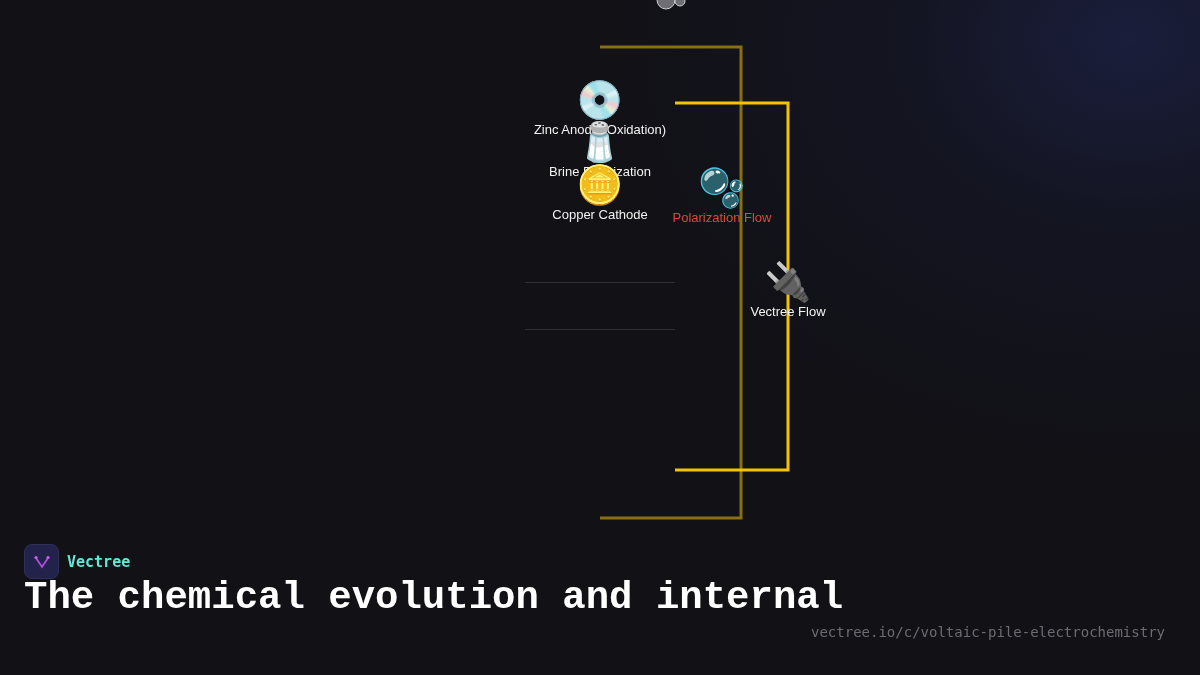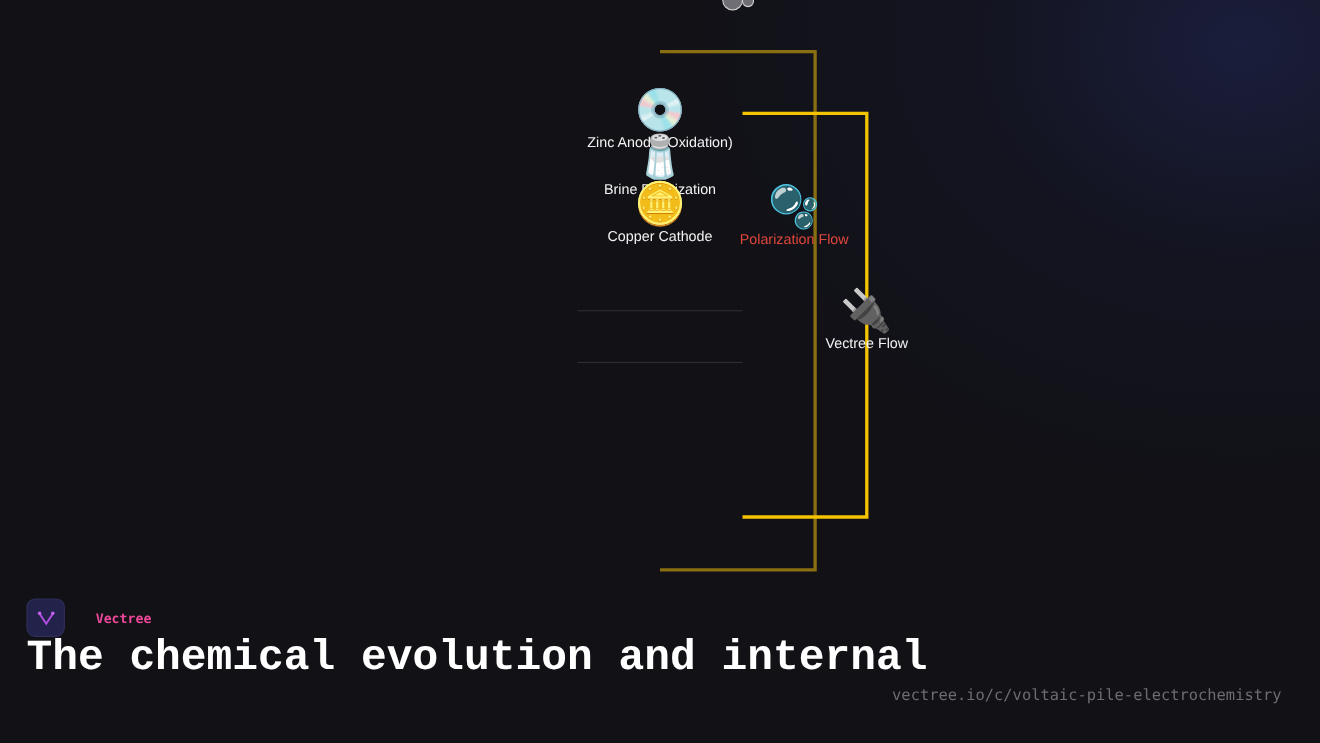--- a/index.html
+++ b/index.html
@@ -16,21 +16,21 @@
   svg.wires { position: absolute; left: 0; top: 0; }
   .node { position: absolute; text-align: center; transform: translateX(-50%); white-space: nowrap; }
   .node .ic { font-size: 38px; line-height: 40px; display: block;
     font-family: "DejaVu Sans", sans-serif; }
   .node .lbl { font-size: 13px; color: #f2f2f2; display: block; margin-top: 2px; }
   .node .lbl.warn { color: #e0473c; }
   .divider { position: absolute; left: 525px; width: 150px; height: 1px; background: #2e2e33; }
   .brand { position: absolute; left: 24px; top: 544px; display: flex; align-items: center; gap: 8px; }
   .logo { width: 33px; height: 33px; border-radius: 8px; background: #22224a;
     border: 1px solid #2f2f5c; display: flex; align-items: center; justify-content: center; }
-  .brand-name { font-family: "DejaVu Sans Mono", monospace; font-weight: bold; font-size: 12px; color: #ec4899; margin-left: 20px; }
+  .brand-name { font-family: "DejaVu Sans Mono", monospace; font-weight: bold; font-size: 15px; color: #5eead4; }
   .title { position: absolute; left: 24px; top: 582px; margin: 0;
     font-family: "Liberation Mono", monospace; font-weight: bold; font-size: 39px; line-height: 33px; color: #ffffff; }
   .url { position: absolute; right: 35px; top: 624px;
     font-family: "DejaVu Sans Mono", monospace; font-size: 14px; color: #6c6c72; }
 </style>
 </head>
 <body>
 
 <div class="bg-glow"></div>
 

